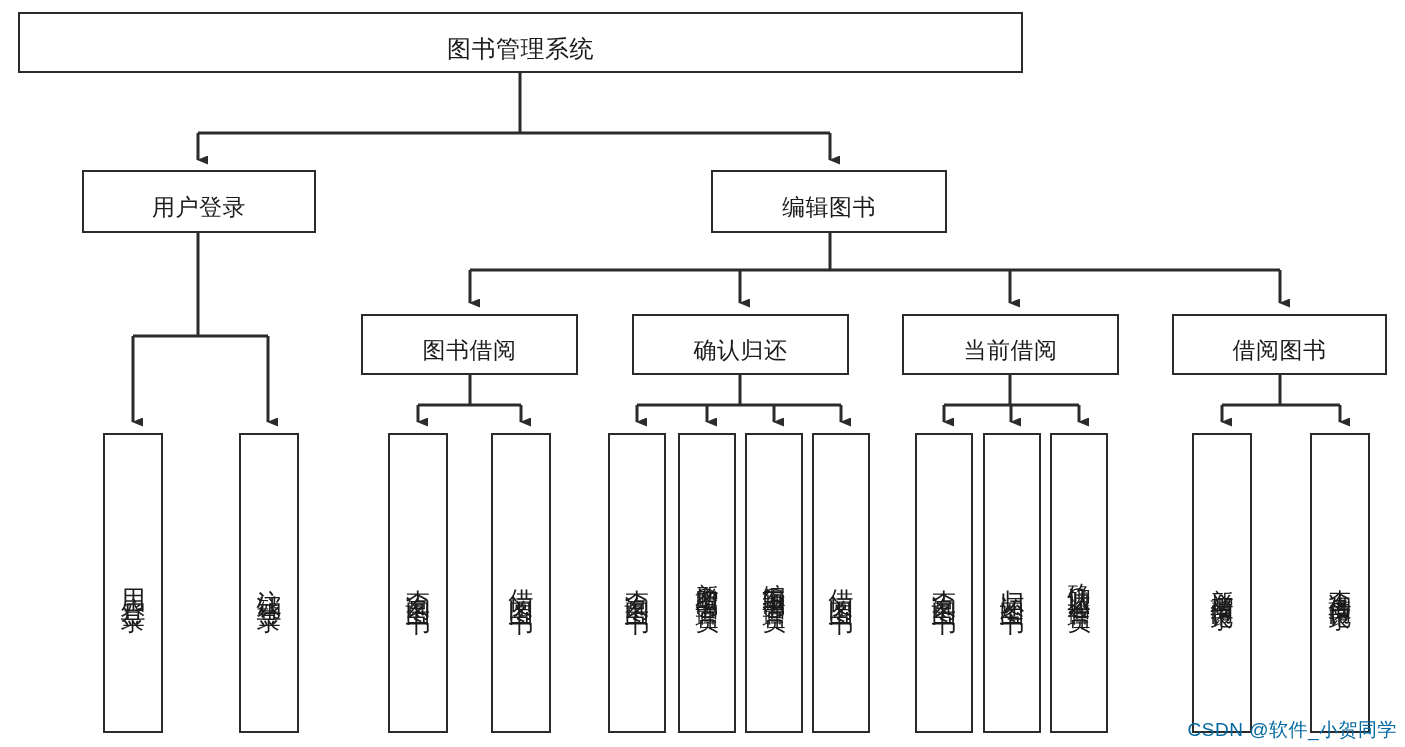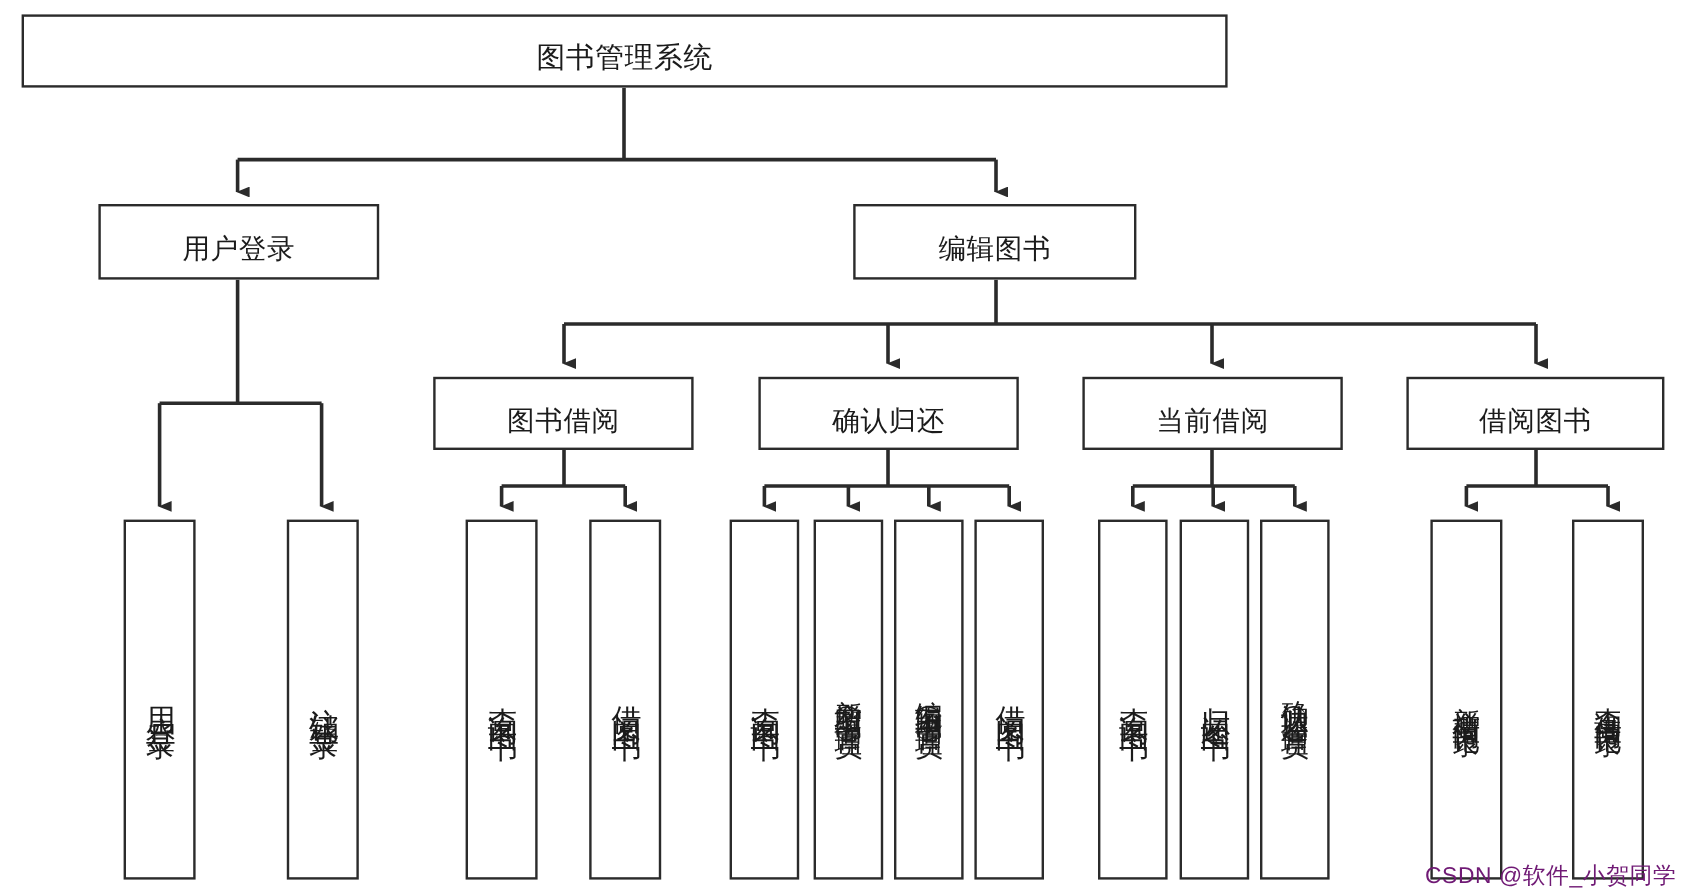--- a/index.html
+++ b/index.html
@@ -66,21 +66,21 @@
   }
   .node.vert.narrow .node-label {
     font-size: 23px;
     letter-spacing: 4px;
   }
   #watermark {
     position: absolute;
     right: 8px;
     bottom: 4px;
     font-size: 19px;
-    color: #701a75;
+    color: #0369a1;
     white-space: nowrap;
     letter-spacing: 0.5px;
     margin-top: 41px;
   }
 </style>
 </head>
 <body>
 
 <div id="diagram-root">
 

